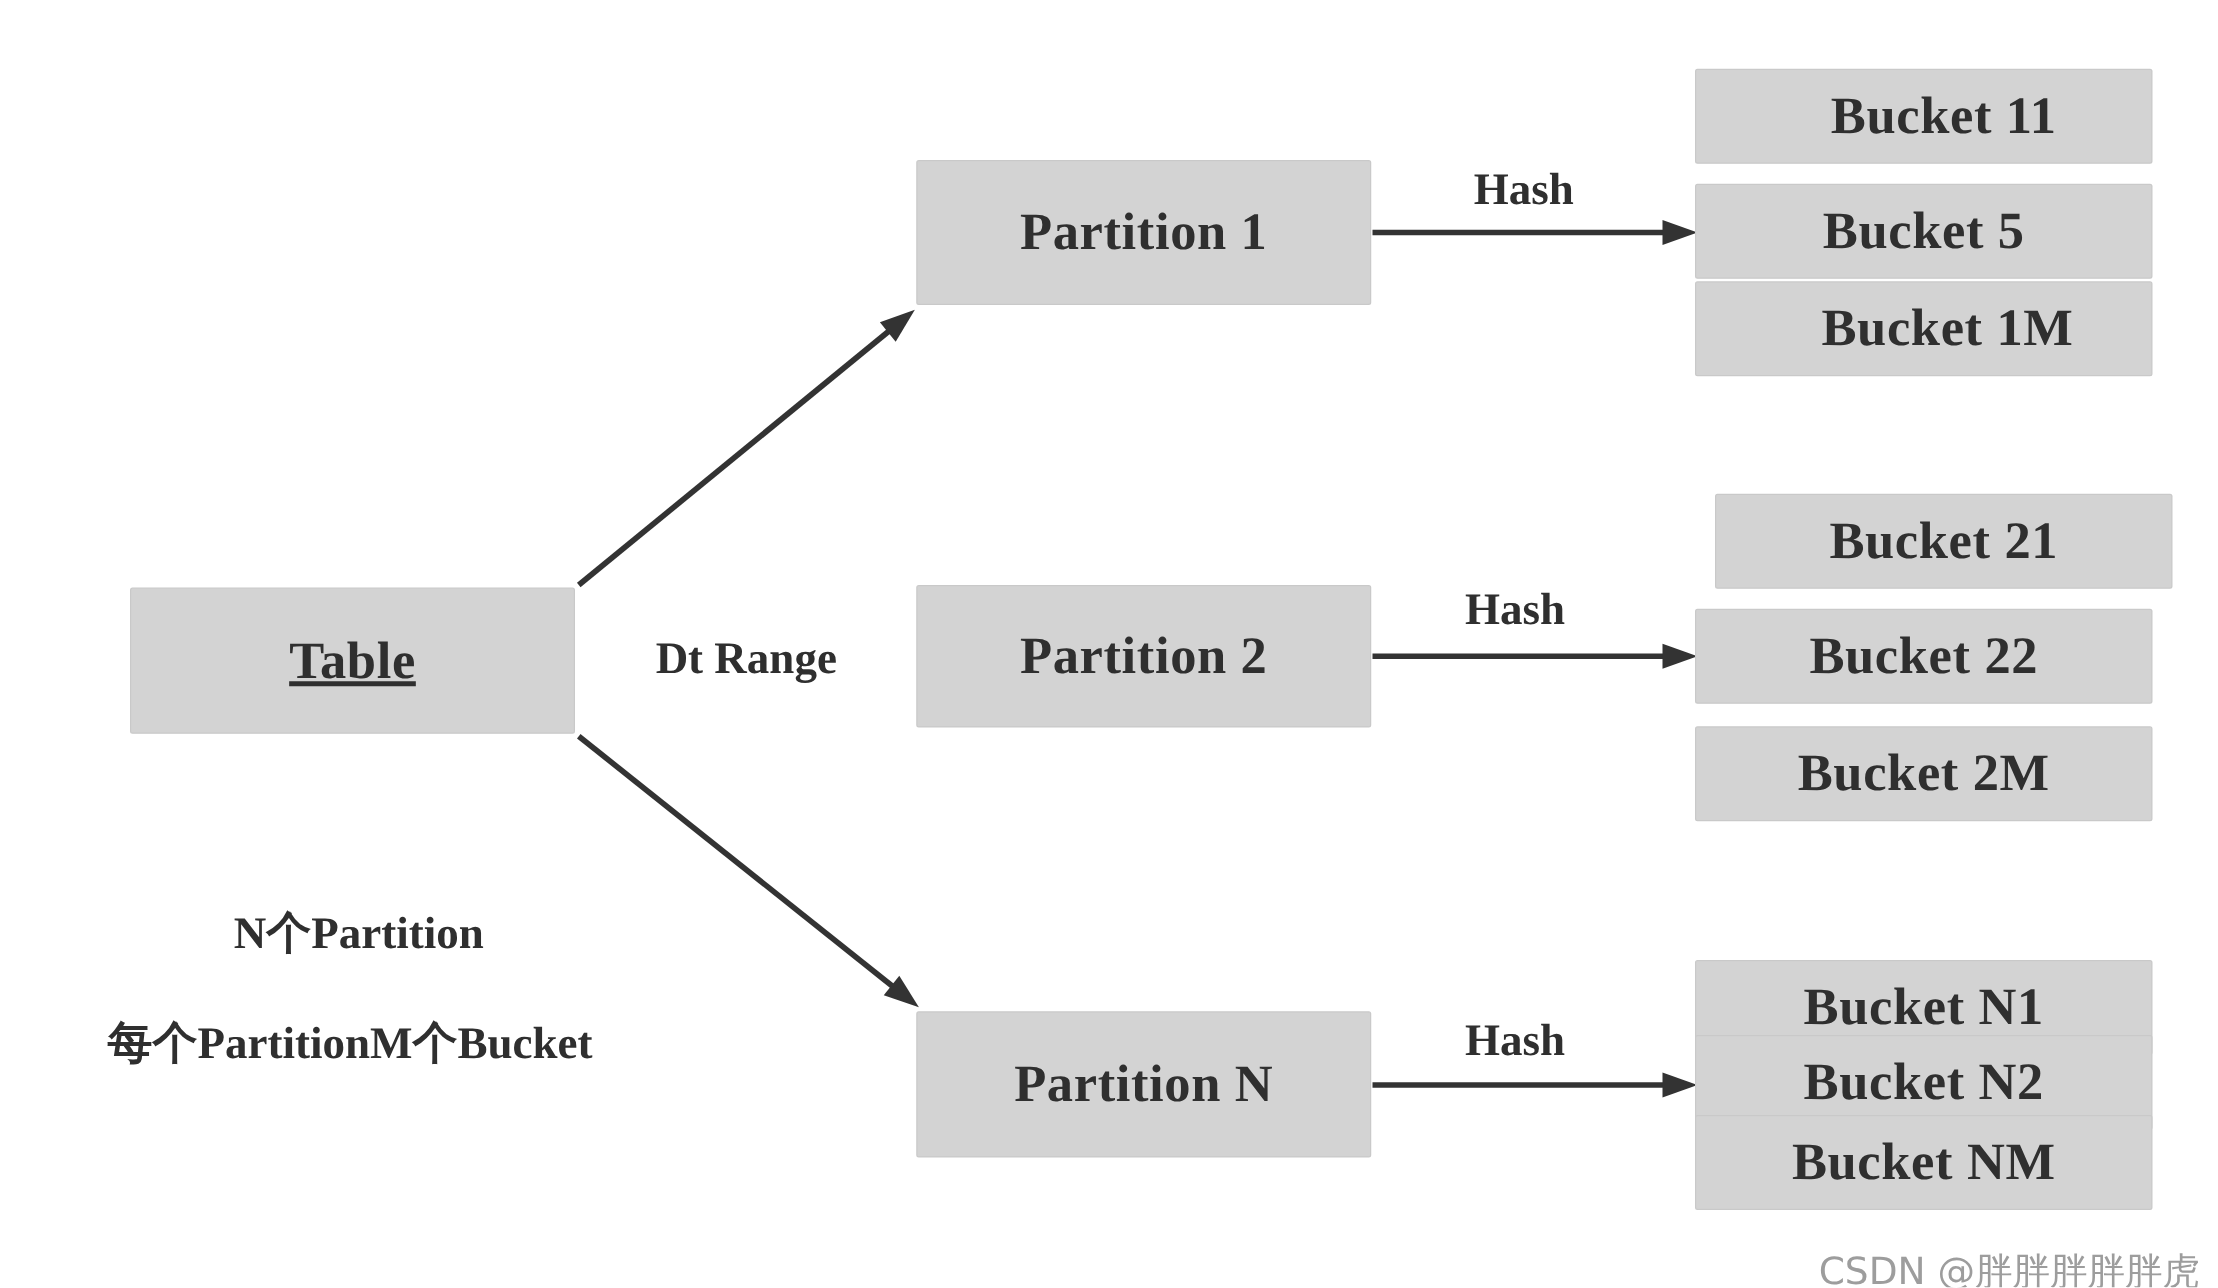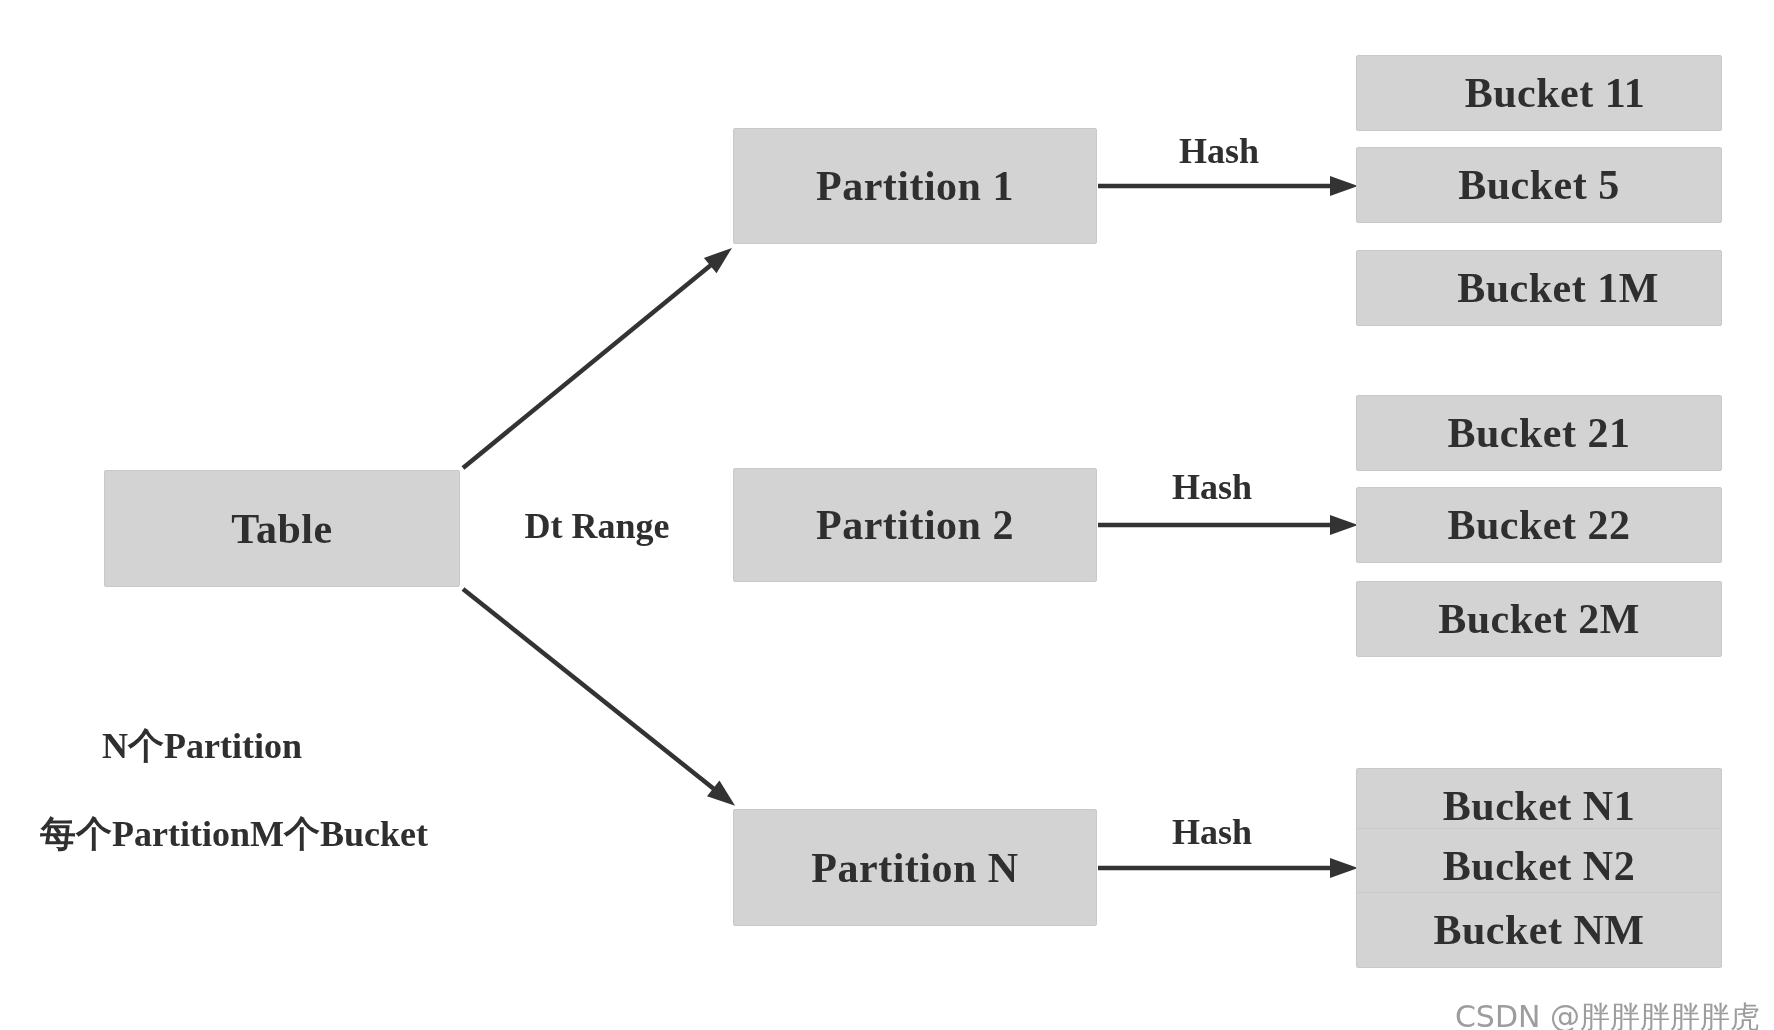--- a/index.html
+++ b/index.html
@@ -36,20 +36,21 @@
     font-weight: bold;
     font-size: 36px;
     text-align: center;
     line-height: 40px;
     white-space: nowrap;
   }
   .note {
     position: absolute;
     font-weight: bold;
     font-size: 36px;
+    text-align: center;
     line-height: 42px;
     white-space: nowrap;
   }
   #arrow-layer {
     position: absolute;
     left: 0; top: 0;
     width: 1774px;
     height: 1030px;
     pointer-events: none;
   }
@@ -78,21 +79,21 @@
         <path d="M1,2 L29,12 L1,22 Z" fill="#333333"></path>
       </marker>
     </defs>
     <line x1="463" y1="468" x2="711" y2="265" marker-end="url(#arrowhead)"></line>
     <line x1="463" y1="589" x2="714" y2="789" marker-end="url(#arrowhead)"></line>
     <line x1="1098" y1="186" x2="1331" y2="186" marker-end="url(#arrowhead)"></line>
     <line x1="1098" y1="525" x2="1331" y2="525" marker-end="url(#arrowhead)"></line>
     <line x1="1098" y1="868" x2="1331" y2="868" marker-end="url(#arrowhead)"></line>
   </svg>
 
-  <div class="node" style="left:104px; top:470px; width:356px; height:117px;">
+  <div class="node" style="left:104px; top:470px; width:356px; height:117px;text-decoration:underline;">
     <span>Table</span>
   </div>
 
   <div class="edge-label" style="left:507px; top:506px; width:180px;">Dt Range</div>
 
   <div class="node partition" style="top:128px; height:116px;">
     <span>Partition 1</span>
   </div>
   <div class="node partition" style="top:468px; height:114px;">
     <span>Partition 2</span>
@@ -104,25 +105,25 @@
   <div class="edge-label" style="left:1149px; top:131px; width:140px;">Hash</div>
   <div class="edge-label" style="left:1142px; top:467px; width:140px;">Hash</div>
   <div class="edge-label" style="left:1142px; top:812px; width:140px;">Hash</div>
 
   <div class="node bucket" style="top:55px;padding-left:32px;">
     <span>Bucket 11</span>
   </div>
   <div class="node bucket" style="top:147px;">
     <span>Bucket 5</span>
   </div>
-  <div class="node bucket" style="top:250px;padding-left:38px;">
+  <div class="node bucket" style="top:225px;padding-left:38px;">
     <span>Bucket 1M</span>
   </div>
 
-  <div class="node bucket" style="top:395px;">
+  <div class="node bucket" style="top:395px;margin-left:16px;">
     <span>Bucket 21</span>
   </div>
   <div class="node bucket" style="top:487px;">
     <span>Bucket 22</span>
   </div>
   <div class="node bucket" style="top:581px;">
     <span>Bucket 2M</span>
   </div>
 
   <div class="node bucket" style="top:737px;margin-top:31px;">

